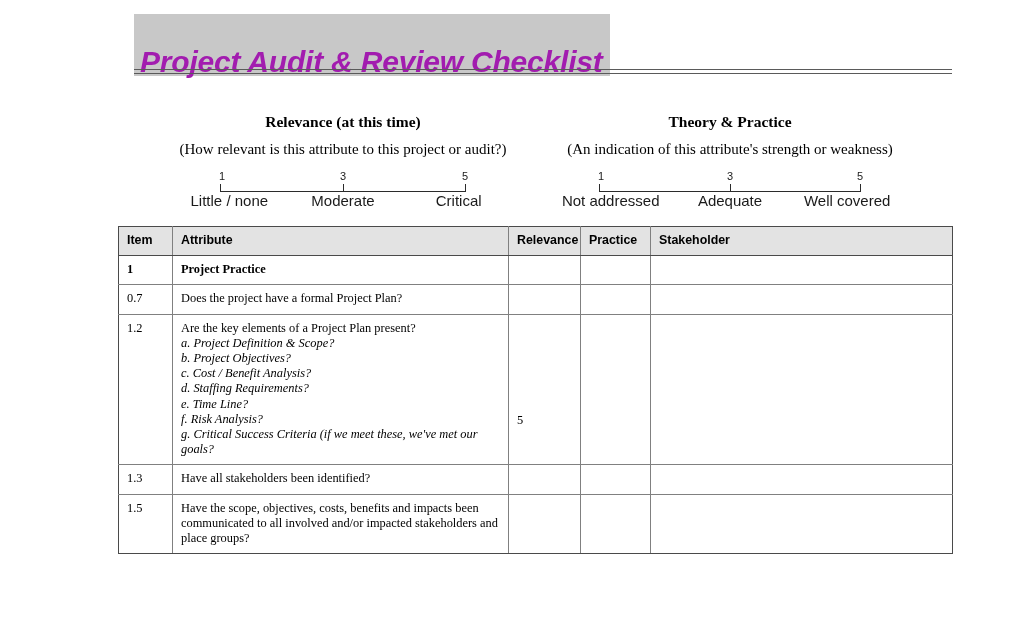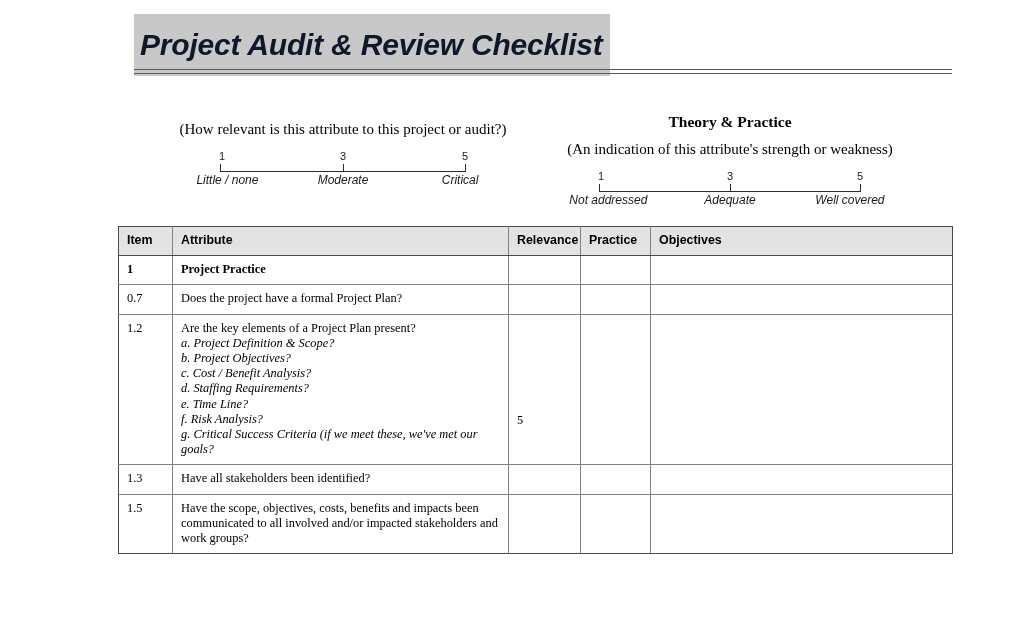--- a/index.html
+++ b/index.html
@@ -28,28 +28,28 @@
     position: absolute;
     left: 134px;
     top: 14px;
     width: 476px;
     height: 62px;
     background: #c8c8c8;
   }
   .title-text {
     position: absolute;
     left: 140px;
-    top: 28px;
+    top: 45px;
     font-family: "Liberation Sans", "DejaVu Sans", sans-serif;
     font-weight: bold;
     font-style: italic;
     font-size: 30px;
     line-height: 34px;
     letter-spacing: -0.2px;
-    color: #0f172a;
+    color: #a21caf;
     white-space: nowrap;
     text-align: right;
   }
   .title-rule {
     position: absolute;
     left: 134px;
     top: 69px;
     width: 818px;
     height: 5px;
     border-top: 1.5px solid #5a5a5a;
@@ -127,25 +127,24 @@
     transform: translateX(-50%);
   }
   .tick-num.n1 { left: 2px; }
   .tick-num.n3 { left: 50%; }
   .tick-num.n5 { left: calc(100% - 1px); }
 
   .tick-label {
     position: absolute;
     top: 21px;
     font-family: "Liberation Sans", "DejaVu Sans", sans-serif;
-    font-size: 12px;
+    font-size: 15px;
     line-height: 13px;
     color: #1a1a1a;
     white-space: nowrap;
-    font-style: italic;
   }
   .tick-label.l1 { left: 0; transform: translateX(-38%); }
   .tick-label.l3 { left: 50%; transform: translateX(-50%); }
   .tick-label.l5 { right: 0; transform: translateX(34%); }
 
   
   .table-wrap {
     position: absolute;
     left: 118px;
     top: 226px;
@@ -234,20 +233,21 @@
 <body>
 
 <div class="page">
 
   <div class="title-band"></div>
   <div class="title-text">Project Audit &amp; Review Checklist</div>
   <div class="title-rule"></div>
 
 
   <div class="scale-col left">
+    <div class="scale-heading">Relevance (at this time)</div>
     <div class="scale-sub">(How relevant is this attribute to this project or audit?)</div>
 
     <div class="ruler left">
       <div class="ruler-line"></div>
       <div class="tick t1"></div>
       <div class="tick t3"></div>
       <div class="tick t5"></div>
 
       <div class="tick-num n1">1</div>
       <div class="tick-num n3">3</div>
@@ -287,21 +287,21 @@
         <col class="c-relevance">
         <col class="c-practice">
         <col class="c-assessment">
       </colgroup>
       <thead>
         <tr>
           <th>Item</th>
           <th>Attribute</th>
           <th>Relevance</th>
           <th>Practice</th>
-          <th>Objectives</th>
+          <th>Stakeholder</th>
         </tr>
       </thead>
       <tbody>
 
         <tr class="row-section">
           <td class="cell-item item-num">1</td>
           <td>Project Practice</td>
           <td></td>
           <td></td>
           <td></td>
@@ -340,21 +340,21 @@
           <td class="cell-item">1.3</td>
           <td>Have all stakeholders been identified?</td>
           <td></td>
           <td></td>
           <td></td>
         </tr>
 
 
         <tr>
           <td class="cell-item">1.5</td>
-          <td>Have the scope, objectives, costs, benefits and impacts been communicated to all involved and/or impacted stakeholders and work groups?</td>
+          <td>Have the scope, objectives, costs, benefits and impacts been communicated to all involved and/or impacted stakeholders and place groups?</td>
           <td></td>
           <td></td>
           <td></td>
         </tr>
 
       </tbody>
     </table>
   </div>
 
 </div>

